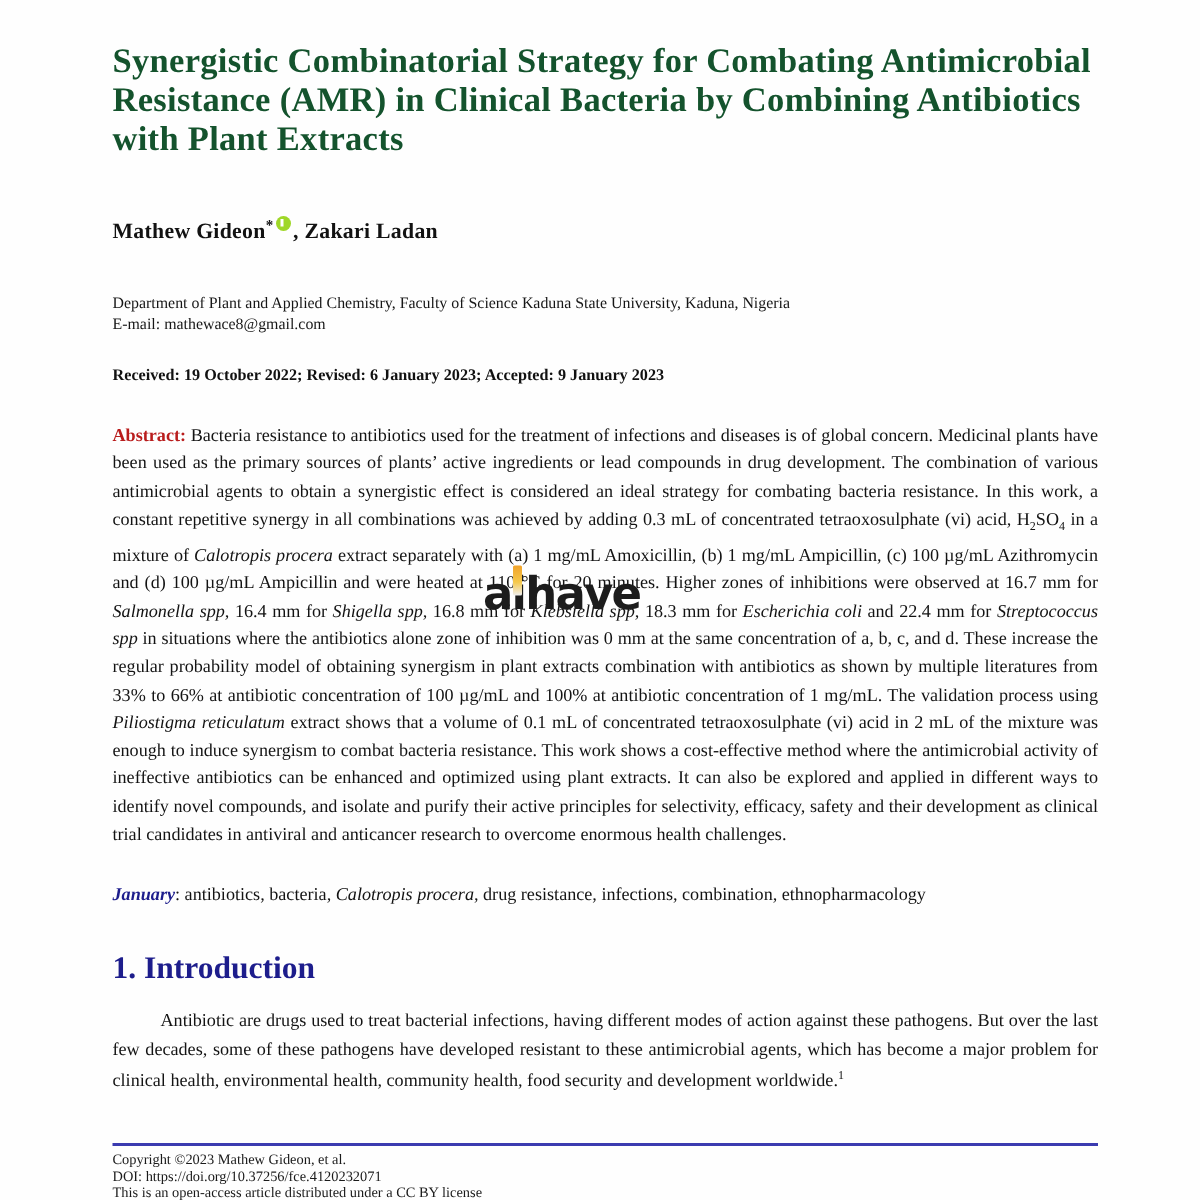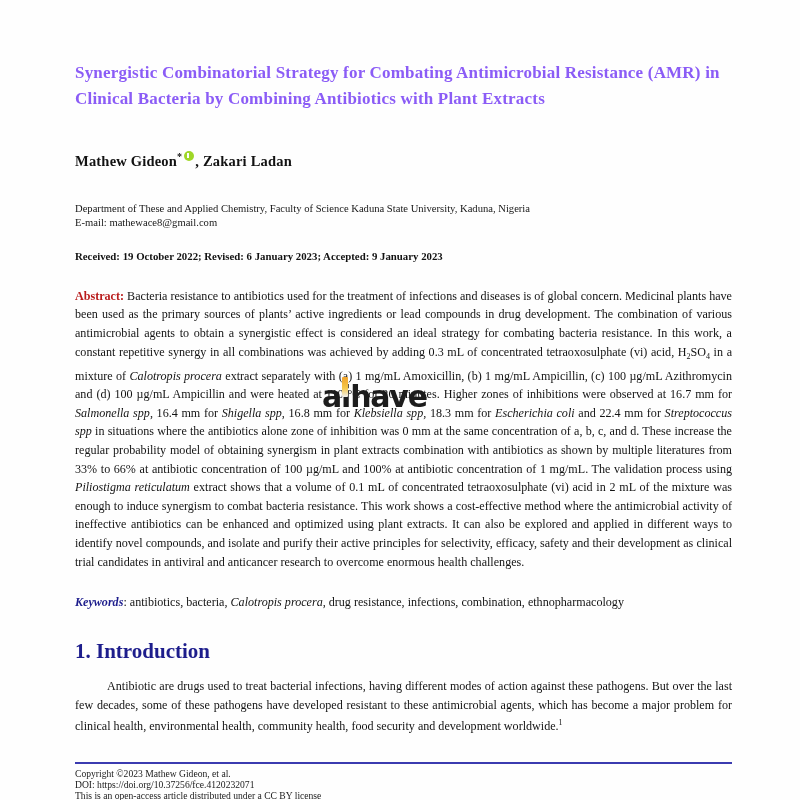--- a/index.html
+++ b/index.html
@@ -26,27 +26,27 @@
 
   .content {
     position: absolute;
     left: 75px;
     top: 0;
     width: 657px;
   }
 
   
   .paper-title {
-    color: #8b5cf6;
-    font-weight: bold;
-    font-size: 17px;
+    color: #14532d;
+    font-weight: bold;
+    font-size: 23px;
     line-height: 26px;
     letter-spacing: 0.2px;
     margin: 0;
-    padding-top: 60px;
+    padding-top: 28px;
     text-align: left;
   }
 
   
   .authors {
     margin-top: 36px;
     font-size: 14.5px;
     font-weight: bold;
     letter-spacing: 0.2px;
     color: #121212;
@@ -198,32 +198,32 @@
 
   <div class="content">
 
     <h1 class="paper-title">Synergistic Combinatorial Strategy for Combating Antimicrobial Resistance (AMR) in Clinical Bacteria by Combining Antibiotics with Plant Extracts</h1>
 
     <div class="authors">
       <span>Mathew Gideon</span><span class="author-star">*</span><span class="orcid-icon"></span><span>, Zakari Ladan</span>
     </div>
 
     <div class="affiliation">
-      <span class="affil-line">Department of These and Applied Chemistry, Faculty of Science Kaduna State University, Kaduna, Nigeria</span>
+      <span class="affil-line">Department of Plant and Applied Chemistry, Faculty of Science Kaduna State University, Kaduna, Nigeria</span>
       <span class="affil-line">E-mail: mathewace8@gmail.com</span>
     </div>
 
     <div class="dates">Received: 19 October 2022;  Revised: 6 January 2023;  Accepted: 9 January 2023</div>
 
     <div class="abstract-block">
       <span class="abstract-label">Abstract:</span><span> Bacteria resistance to antibiotics used for the treatment of infections and diseases is of global concern. Medicinal plants have been used as the primary sources of plants’ active ingredients or lead compounds in drug development. The combination of various antimicrobial agents to obtain a synergistic effect is considered an ideal strategy for combating bacteria resistance. In this work, a constant repetitive synergy in all combinations was achieved by adding 0.3 mL of concentrated tetraoxosulphate (vi) acid, H</span><sub>2</sub><span>SO</span><sub>4</sub><span> in a mixture of </span><span class="it">Calotropis procera</span><span> extract separately with (a) 1 mg/mL Amoxicillin, (b) 1 mg/mL Ampicillin, (c) 100 µg/mL Azithromycin and (d) 100 µg/mL Ampicillin and were heated at 110 °C for 20 minutes. Higher zones of inhibitions were observed at 16.7 mm for </span><span class="it">Salmonella spp</span><span>, 16.4 mm for </span><span class="it">Shigella spp</span><span>, 16.8 mm for </span><span class="it">Klebsiella spp</span><span>, 18.3 mm for </span><span class="it">Escherichia coli</span><span> and 22.4 mm for </span><span class="it">Streptococcus spp</span><span> in situations where the antibiotics alone zone of inhibition was 0 mm at the same concentration of a, b, c, and d. These increase the regular probability model of obtaining synergism in plant extracts combination with antibiotics as shown by multiple literatures from 33% to 66% at antibiotic concentration of 100 µg/mL and 100% at antibiotic concentration of 1 mg/mL. The validation process using </span><span class="it">Piliostigma reticulatum</span><span> extract shows that a volume of 0.1 mL of concentrated tetraoxosulphate (vi) acid in 2 mL of the mixture was enough to induce synergism to combat bacteria resistance. This work shows a cost-effective method where the antimicrobial activity of ineffective antibiotics can be enhanced and optimized using plant extracts. It can also be explored and applied in different ways to identify novel compounds, and isolate and purify their active principles for selectivity, efficacy, safety and their development as clinical trial candidates in antiviral and anticancer research to overcome enormous health challenges.</span>
     </div>
 
     <div class="keywords-block">
-      <span class="keywords-label">Keywords</span><span>: </span><span>antibiotics, bacteria, </span><span class="it">Calotropis procera</span><span>, drug resistance, infections, combination, ethnopharmacology</span>
+      <span class="keywords-label">January</span><span>: </span><span>antibiotics, bacteria, </span><span class="it">Calotropis procera</span><span>, drug resistance, infections, combination, ethnopharmacology</span>
     </div>
 
     <div class="section-heading">1. Introduction</div>
 
     <div class="body-par">
       <span>Antibiotic are drugs used to treat bacterial infections, having different modes of action against these pathogens. But over the last few decades, some of these pathogens have developed resistant to these antimicrobial agents, which has become a major problem for clinical health, environmental health, community health, food security and development worldwide.</span><sup>1</sup>
     </div>
 
   </div>
 

